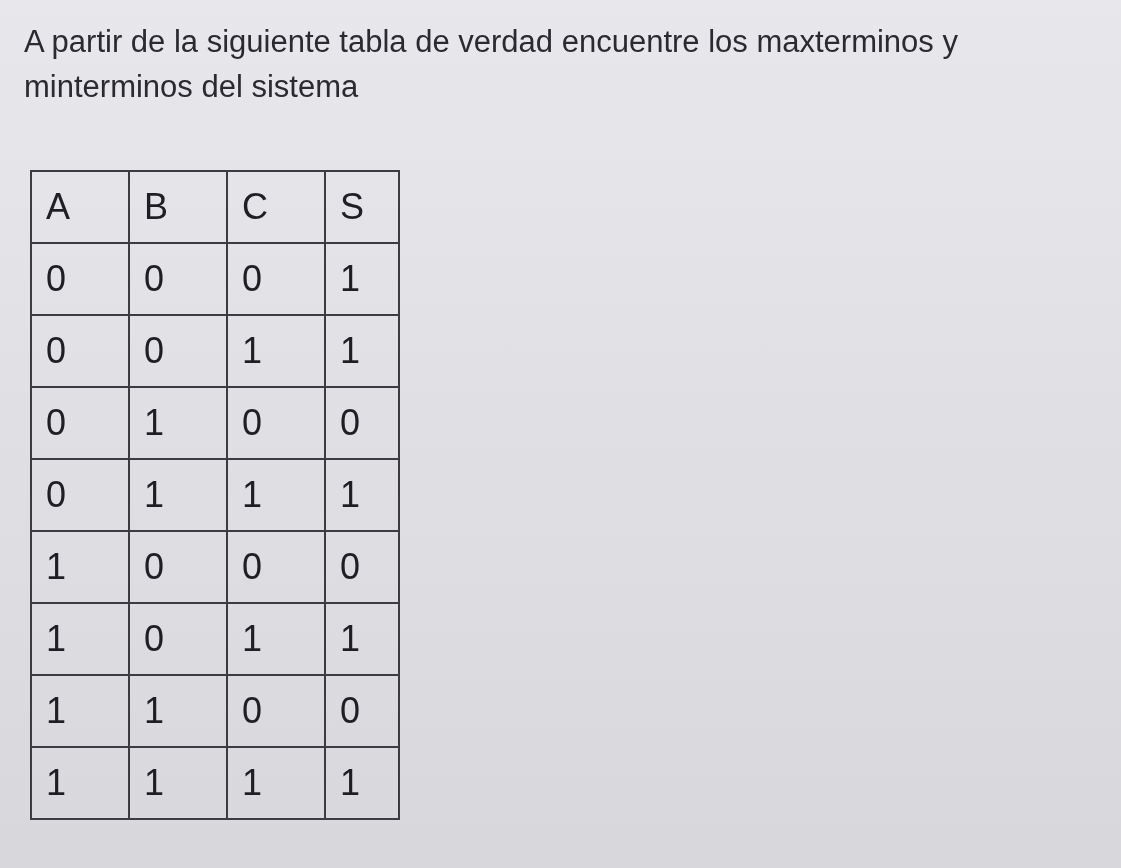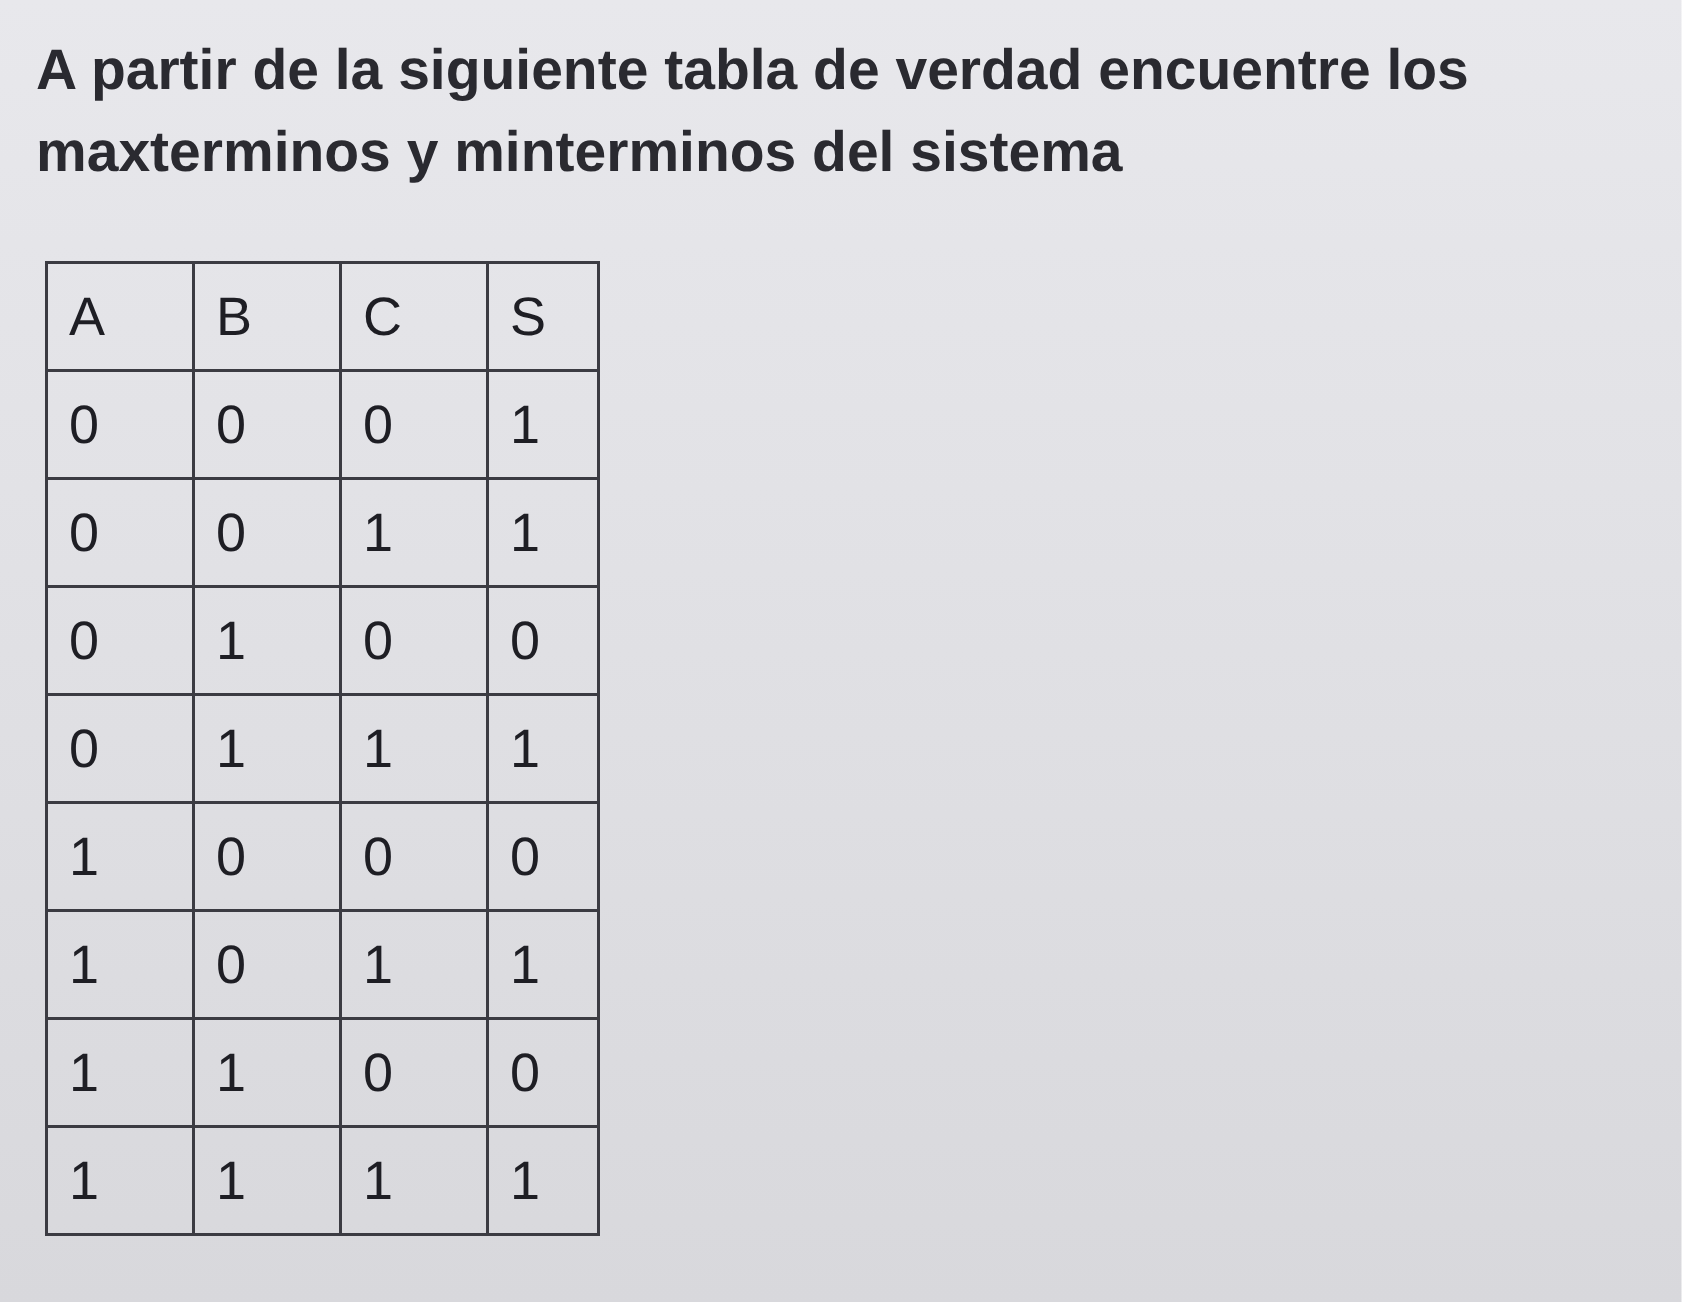--- a/index.html
+++ b/index.html
@@ -9,25 +9,25 @@
     }
     body {
       font-family: Arial, Helvetica, sans-serif;
       background: linear-gradient(180deg, #e8e8ec 0%, #d8d8dc 100%);
       padding: 20px 24px;
       min-height: 868px;
       width: 1121px;
       color: #2a2a2e;
     }
     .prompt-text {
-      font-size: 38px;
+      font-size: 31px;
       line-height: 1.45;
-      font-weight: 700;
+      font-weight: 400;
       color: #2a2a30;
-      margin-bottom: 44px;
+      margin-bottom: 60px;
       max-width: 1060px;
     }
     .truth-table {
       border-collapse: collapse;
       margin-left: 6px;
       margin-top: 10px;
     }
     .truth-table th,
     .truth-table td {
       border: 2px solid #3b3b42;

